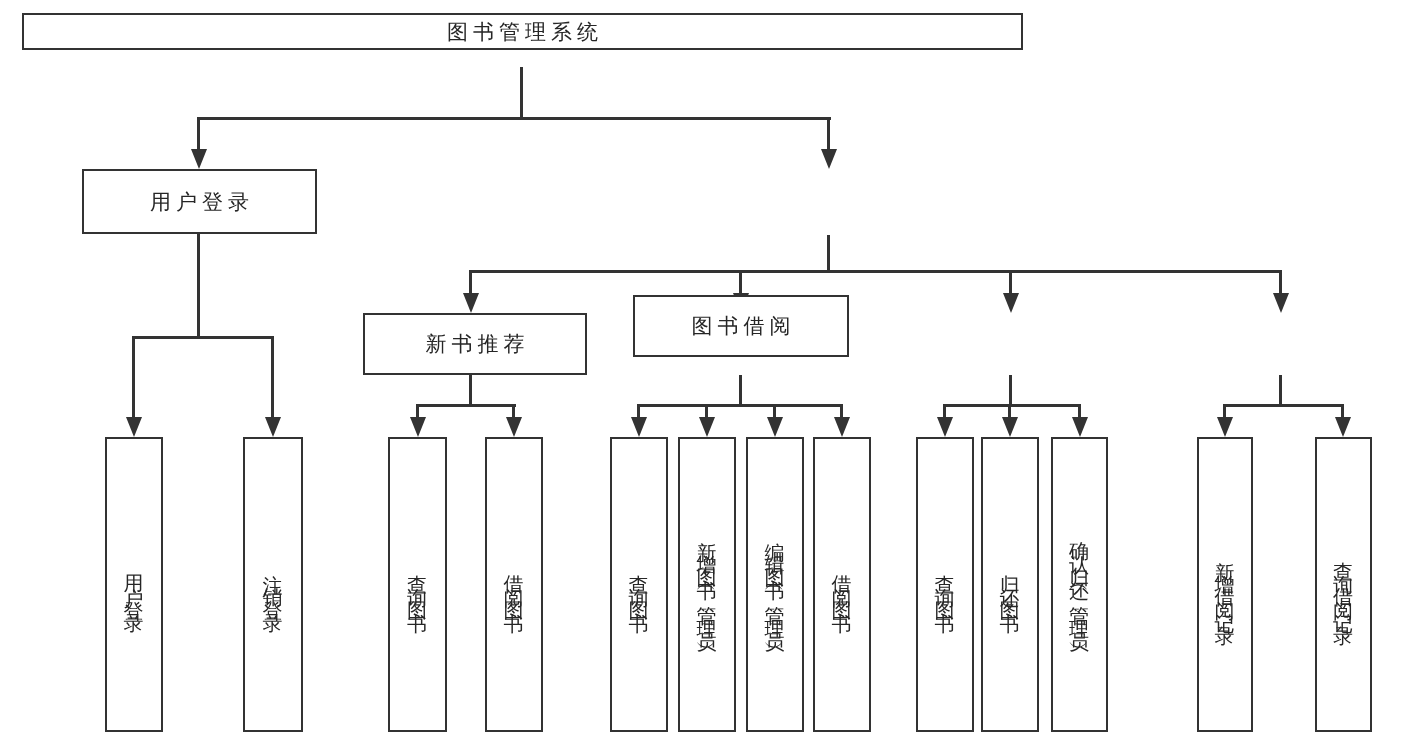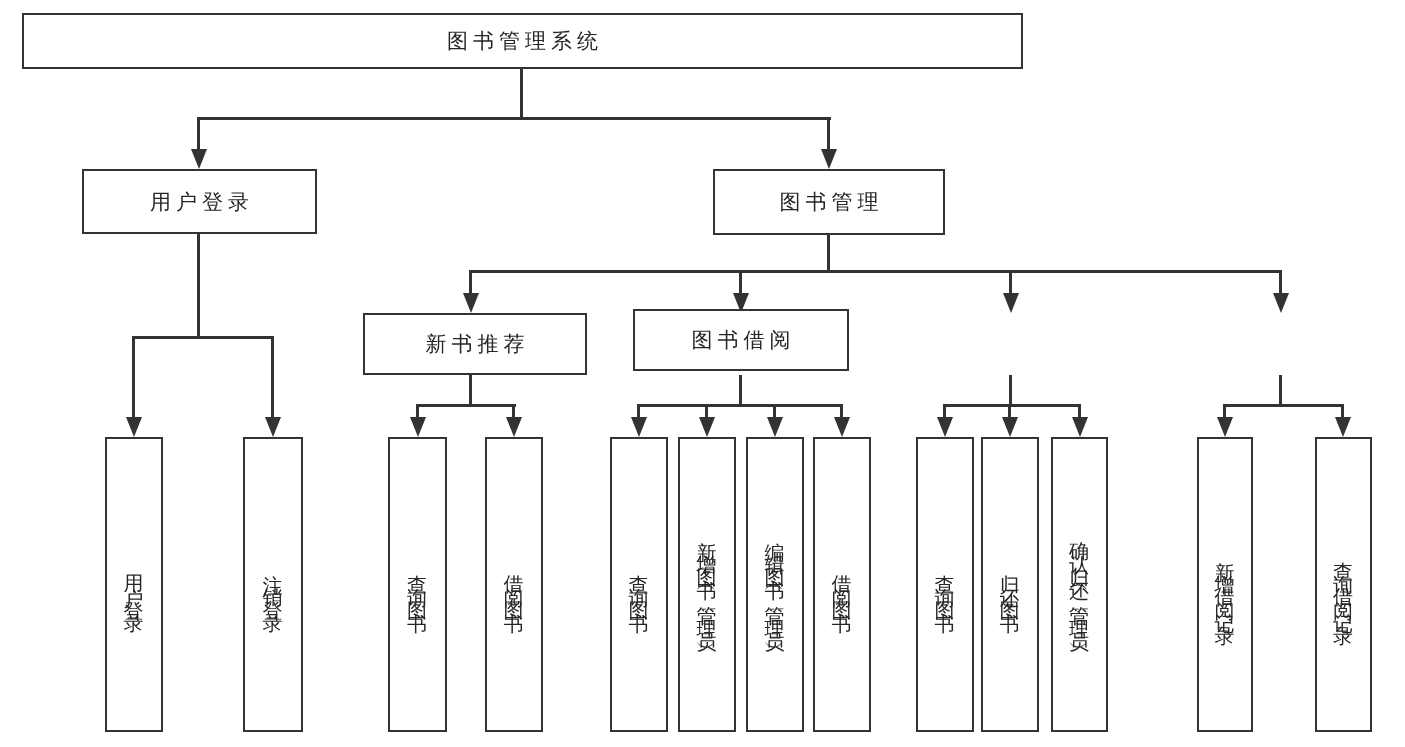--- a/index.html
+++ b/index.html
@@ -33,36 +33,33 @@
 
   
   .watermark{position:absolute;left:1186px;top:713px;z-index:5;
              color:var(--wm);font-size:18px;letter-spacing:1px;white-space:nowrap;}
 </style>
 </head>
 <body>
 
 <div id="stage">
 
-  <div class="box" style="left:22px;top:13px;width:1001px;height:56px;">
+  <div class="box" style="left:22px;top:13px;width:1001px;height:37px;">
     <span>图书管理系统</span>
   </div>
 
   <div class="v" style="left:520px;top:67px;height:51px;"></div>
   <div class="h" style="left:197px;top:117px;width:634px;"></div>
   <div class="v" style="left:197px;top:117px;height:32px;"></div>
   <div class="arrow" style="left:191px;top:149px;"></div>
   <div class="v" style="left:827px;top:117px;height:32px;"></div>
   <div class="arrow" style="left:821px;top:149px;"></div>
 
   <div class="box" style="left:82px;top:169px;width:235px;height:65px;">
     <span>用户登录</span>
-  </div>
-  <div class="box" style="left:713px;top:169px;width:232px;height:66px;">
-    <span>图书管理</span>
   </div>
 
   <div class="v" style="left:197px;top:234px;height:102px;"></div>
   <div class="h" style="left:132px;top:336px;width:142px;"></div>
   <div class="v" style="left:132px;top:336px;height:81px;"></div>
   <div class="arrow" style="left:126px;top:417px;"></div>
   <div class="v" style="left:271px;top:336px;height:81px;"></div>
   <div class="arrow" style="left:265px;top:417px;"></div>
 
   <div class="v" style="left:827px;top:235px;height:35px;"></div>
@@ -72,21 +69,21 @@
   <div class="v" style="left:739px;top:270px;height:23px;"></div>
   <div class="arrow" style="left:733px;top:293px;"></div>
   <div class="v" style="left:1009px;top:270px;height:23px;"></div>
   <div class="arrow" style="left:1003px;top:293px;"></div>
   <div class="v" style="left:1279px;top:270px;height:23px;"></div>
   <div class="arrow" style="left:1273px;top:293px;"></div>
 
   <div class="box" style="left:363px;top:313px;width:224px;height:62px;">
     <span>新书推荐</span>
   </div>
-  <div class="box" style="left:633px;top:309px;width:216px;height:62px;">
+  <div class="box" style="left:633px;top:295px;width:216px;height:62px;">
     <span>图书借阅</span>
   </div>
 
   <div class="v" style="left:469px;top:375px;height:29px;"></div>
   <div class="h" style="left:416px;top:404px;width:100px;"></div>
   <div class="v" style="left:416px;top:404px;height:13px;"></div>
   <div class="arrow" style="left:410px;top:417px;"></div>
   <div class="v" style="left:512px;top:404px;height:13px;"></div>
   <div class="arrow" style="left:506px;top:417px;"></div>
 

